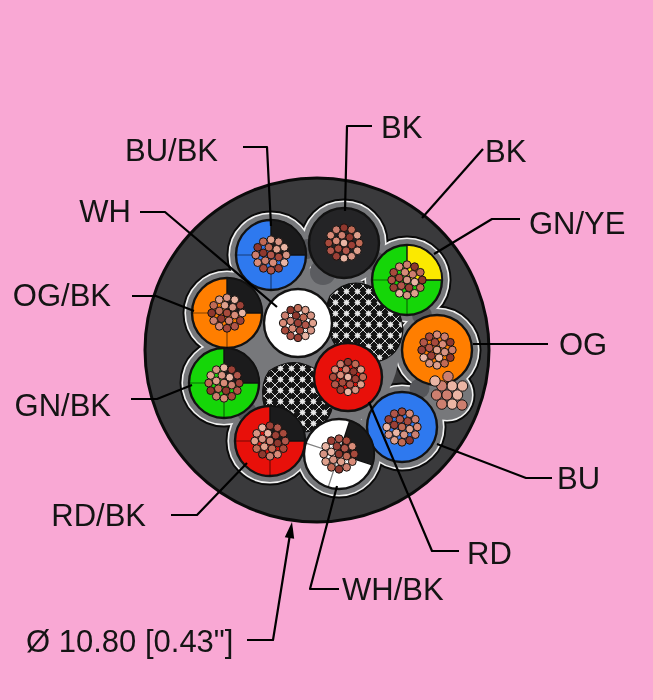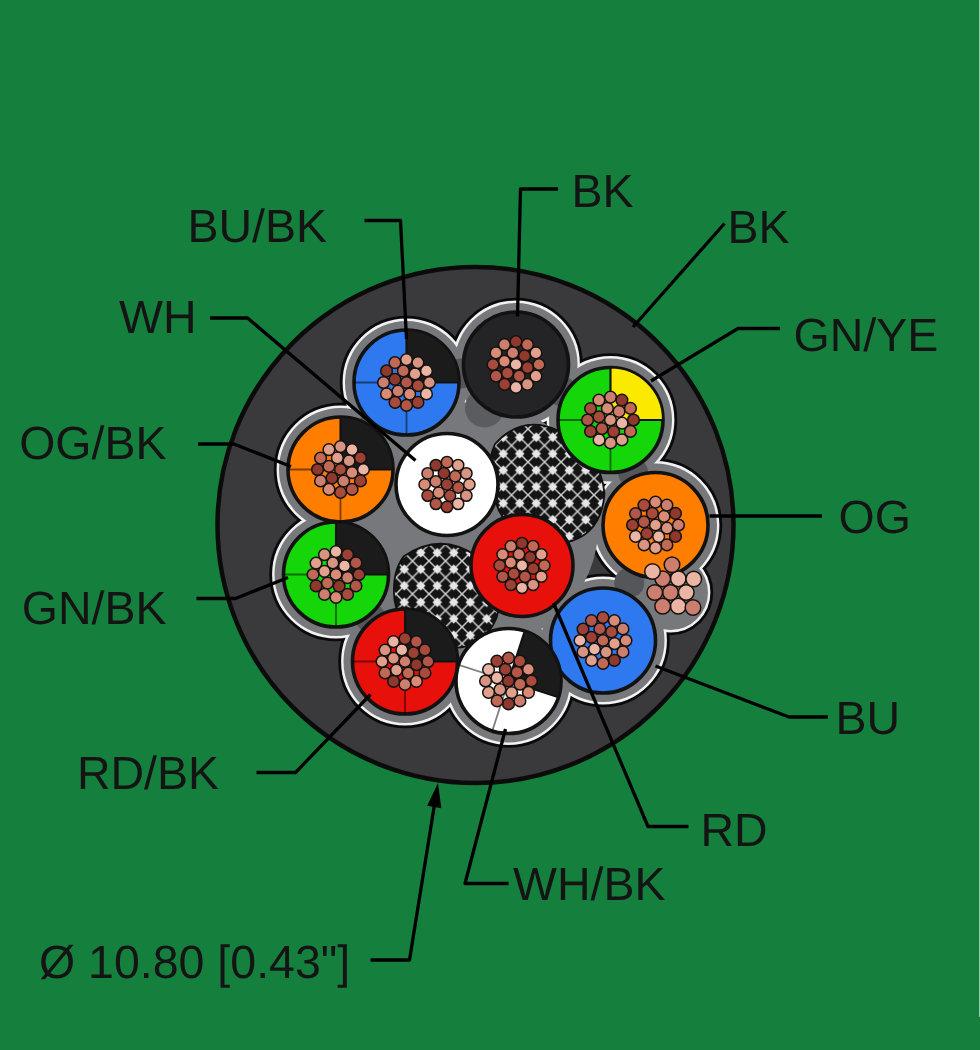--- a/index.html
+++ b/index.html
@@ -1,16 +1,16 @@
 <!DOCTYPE html>
 <html><head>
 <meta charset="utf-8">
 <style>
   html,body{margin:0;padding:0;background:#ffffff;}
-  .stage{position:relative;width:653px;height:700px;background:#15803d;overflow:hidden;}
+  .stage{position:relative;width:653px;height:700px;background:#f9a8d4;overflow:hidden;}
   svg{display:block;}
   text.lbl{font-family:"Liberation Sans","DejaVu Sans",sans-serif;font-size:31px;fill:#141414;}
   .leader{stroke:#000000;stroke-width:2.2;fill:none;stroke-linejoin:round;stroke-linecap:butt;}
 </style>
 </head>
 <body>
 
 <div class="stage">
   <svg width="653" height="700" viewBox="0 0 653 700">
     <defs>

